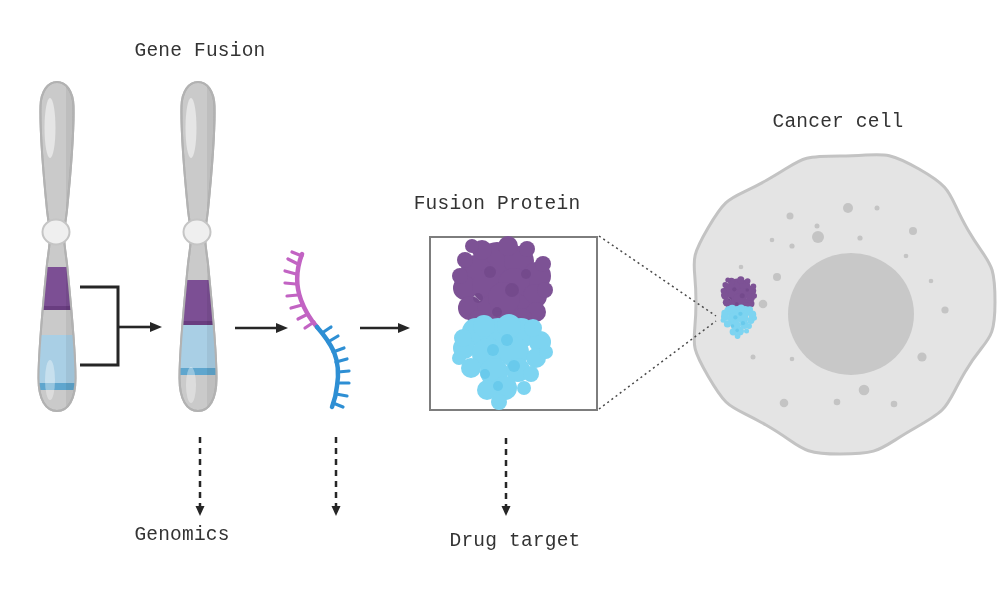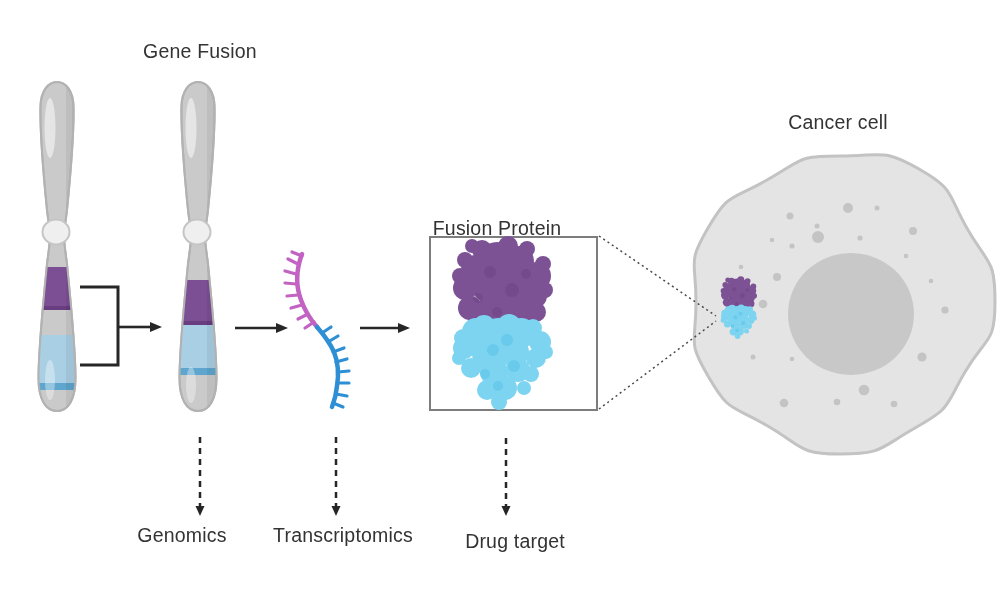--- a/index.html
+++ b/index.html
@@ -1,18 +1,18 @@
 <!DOCTYPE html>
 <html><head>
 <meta charset="utf-8">
 <style>
   html,body{margin:0;padding:0;background:#ffffff;}
   #canvas{
     position:relative;width:1000px;height:600px;overflow:hidden;background:#ffffff;
-    font-family:Liberation Sans, sans-serif;color:#333333;
+    font-family:Liberation Mono, monospace;color:#333333;
   }
   #diagram-svg{position:absolute;left:0;top:0;}
   .label{
     position:absolute;transform:translate(-50%,-50%);
     font-size:19.5px;letter-spacing:0.2px;white-space:nowrap;color:#333333;
   }
 </style>
 </head>
 <body>
 
@@ -242,18 +242,17 @@
           <line x1="333" y1="403" x2="343" y2="407"></line>
         </g>
       </g>
     </g>
 
     <rect x="430" y="237" width="167" height="173" fill="#ffffff" stroke-width="2" stroke="#7D7D7D"></rect>
     <use href="#proteinBlob"></use>
   </svg>
 
   <div class="label" style="left:200px;top:51px">Gene Fusion</div>
-  <div class="label" style="left:497px;top:228px">Fusion Protein</div>
+  <div class="label" style="left:497px;top:204px">Fusion Protein</div>
   <div class="label" style="left:838px;top:122px">Cancer cell</div>
   <div class="label" style="left:182px;top:535px">Genomics</div>
-  <div class="label" style="left:343px;top:535px">Transcriptomics</div>
   <div class="label" style="left:515px;top:541px">Drug target</div>
 </div>
 
 </body></html>

